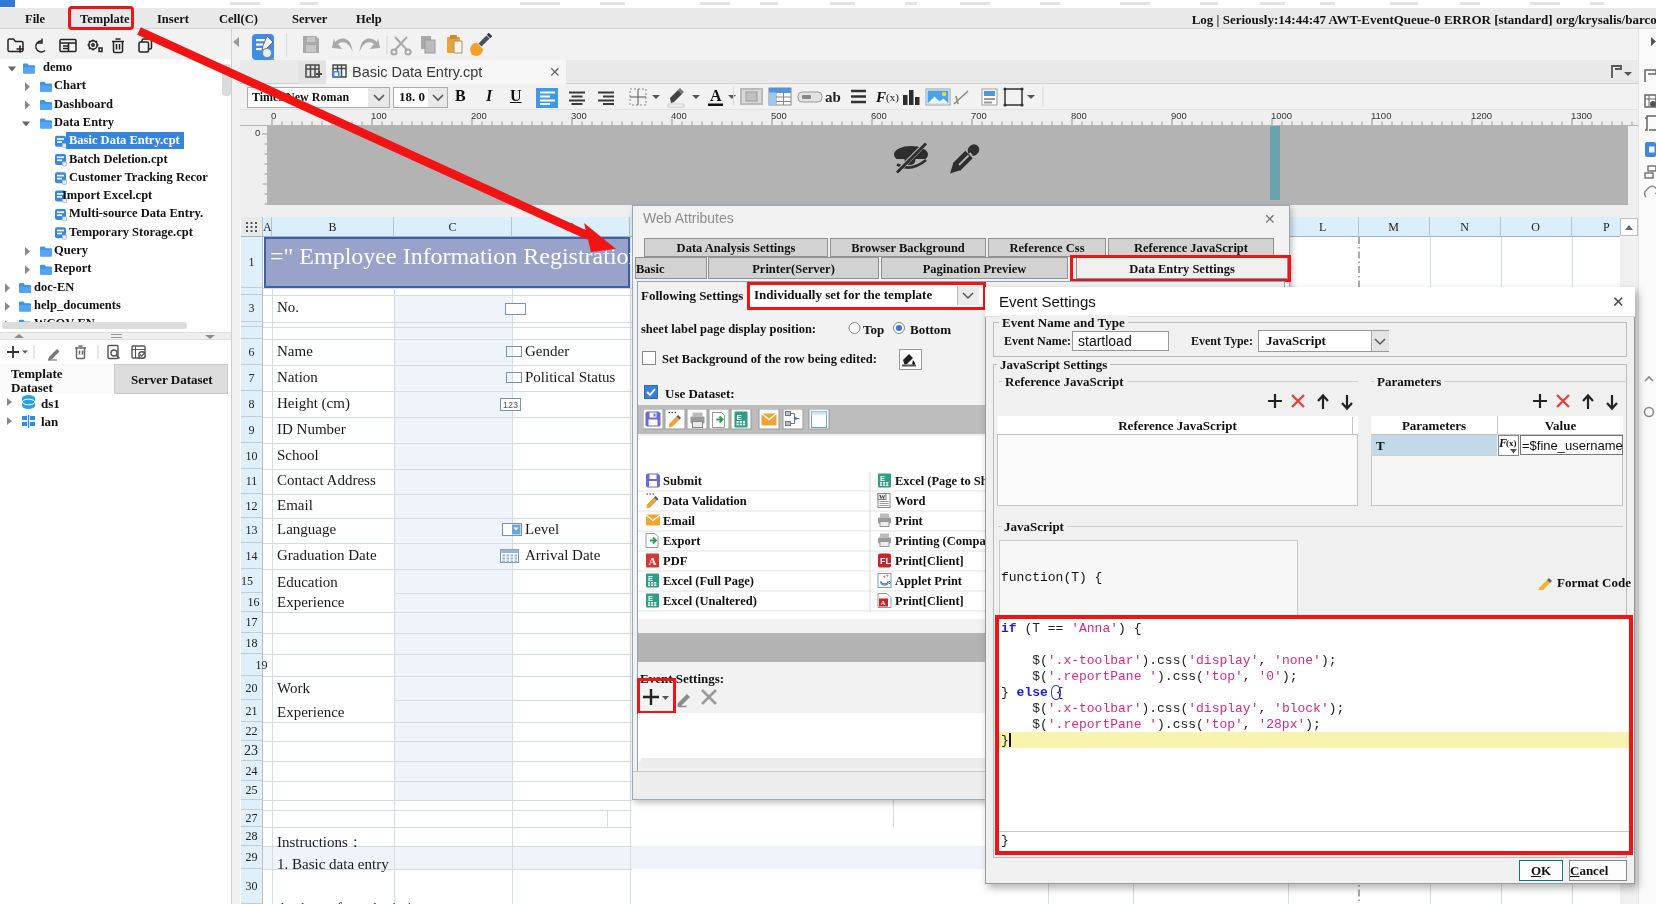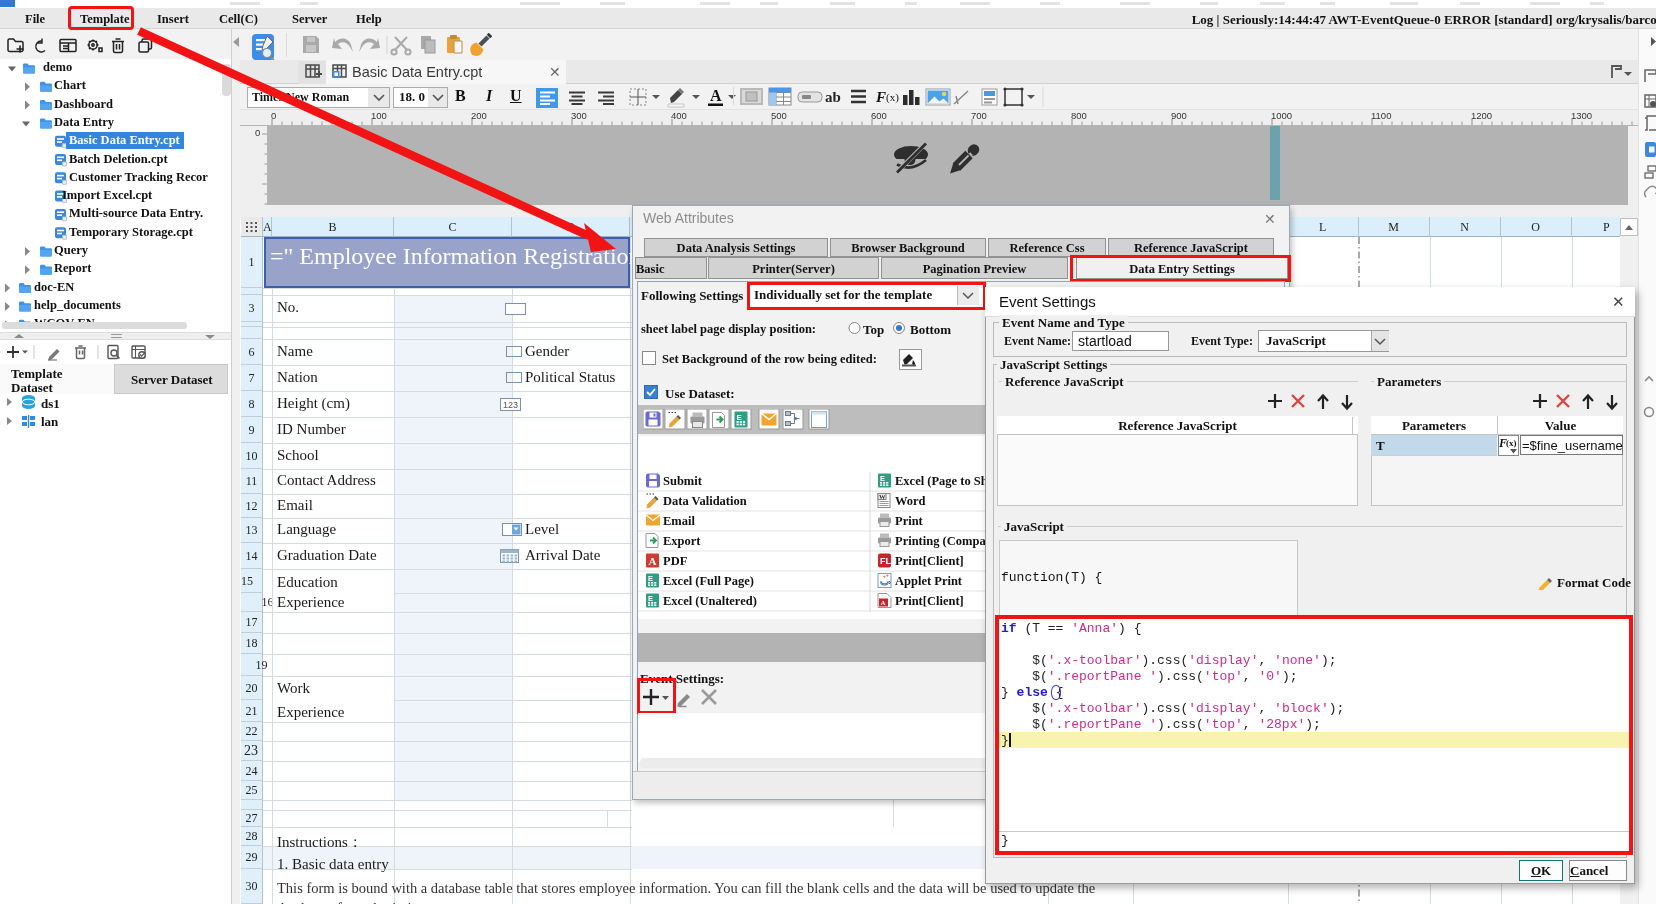--- a/index.html
+++ b/index.html
@@ -613,21 +613,21 @@
     <div class="ab" style="left:1px;top:252px;width:21px;height:25px;color:#222;font-size:12px;text-align:center;line-height:25px">11</div>
     <div class="ab" style="left:1px;top:277px;width:22px;height:24px;border-right:1px solid #b5c2ca;border-bottom:1px solid #c3cdd3"></div>
     <div class="ab" style="left:1px;top:277px;width:21px;height:24px;color:#222;font-size:12px;text-align:center;line-height:24px">12</div>
     <div class="ab" style="left:1px;top:301px;width:22px;height:25px;border-right:1px solid #b5c2ca;border-bottom:1px solid #c3cdd3"></div>
     <div class="ab" style="left:1px;top:301px;width:21px;height:25px;color:#222;font-size:12px;text-align:center;line-height:25px">13</div>
     <div class="ab" style="left:1px;top:326px;width:22px;height:26px;border-right:1px solid #b5c2ca;border-bottom:1px solid #c3cdd3"></div>
     <div class="ab" style="left:1px;top:326px;width:21px;height:26px;color:#222;font-size:12px;text-align:center;line-height:26px">14</div>
     <div class="ab" style="left:1px;top:352px;width:22px;height:24px;border-right:1px solid #b5c2ca;border-bottom:1px solid #c3cdd3"></div>
     <div class="ab" style="left:1px;top:352px;width:21px;height:24px;color:#222;font-size:12px;text-align:left;line-height:24px">15</div>
     <div class="ab" style="left:1px;top:376px;width:22px;height:19px;border-right:1px solid #b5c2ca;border-bottom:1px solid #c3cdd3"></div>
-    <div class="ab" style="left:17px;top:376px;width:21px;height:19px;color:#222;font-size:12px;text-align:center;line-height:19px">16</div>
+    <div class="ab" style="left:3px;top:376px;width:21px;height:19px;color:#222;font-size:12px;text-align:center;line-height:19px">16</div>
     <div class="ab" style="left:1px;top:395px;width:22px;height:21px;border-right:1px solid #b5c2ca;border-bottom:1px solid #c3cdd3"></div>
     <div class="ab" style="left:1px;top:395px;width:21px;height:21px;color:#222;font-size:12px;text-align:center;line-height:21px">17</div>
     <div class="ab" style="left:1px;top:416px;width:22px;height:21px;border-right:1px solid #b5c2ca;border-bottom:1px solid #c3cdd3"></div>
     <div class="ab" style="left:1px;top:416px;width:21px;height:21px;color:#222;font-size:12px;text-align:center;line-height:21px">18</div>
     <div class="ab" style="left:1px;top:437px;width:22px;height:22px;border-right:1px solid #b5c2ca;border-bottom:1px solid #c3cdd3"></div>
     <div class="ab" style="left:1px;top:437px;width:41px;height:22px;color:#222;font-size:12px;text-align:center;line-height:22px">19</div>
     <div class="ab" style="left:1px;top:459px;width:22px;height:24px;border-right:1px solid #b5c2ca;border-bottom:1px solid #c3cdd3"></div>
     <div class="ab" style="left:1px;top:459px;width:21px;height:24px;color:#222;font-size:12px;text-align:center;line-height:24px">20</div>
     <div class="ab" style="left:1px;top:483px;width:22px;height:22px;border-right:1px solid #b5c2ca;border-bottom:1px solid #c3cdd3"></div>
     <div class="ab" style="left:1px;top:483px;width:21px;height:22px;color:#222;font-size:12px;text-align:center;line-height:22px">21</div>
@@ -714,21 +714,20 @@
     <div class="ab sr" style="left:37px;top:357px">Education</div>
     <div class="ab sr" style="left:37px;top:377px">Experience</div>
     <div class="ab sr" style="left:37px;top:463px">Work</div>
     <div class="ab sr" style="left:37px;top:487px">Experience</div>
     <div class="ab sr" style="left:285px;top:126px">Gender</div>
     <div class="ab sr" style="left:285px;top:152px">Political Status</div>
     <div class="ab sr" style="left:285px;top:304px">Level</div>
     <div class="ab sr" style="left:285px;top:330px">Arrival Date</div>
     <div class="ab sr" style="left:37px;top:616px">Instructions：</div>
     <div class="ab sr" style="left:37px;top:639px">1. Basic data entry</div>
-    <div class="ab sr" style="left:37px;top:663px;font-size:14.5px;color:#333">This form is bound with a database table that stores employee information. You can fill the blank cells and the data will be used to update the</div>
     <div class="ab sr" style="left:37px;top:683px;font-size:14.5px;color:#333">database after submission</div>
     <svg class="ab" style="left:0;top:0" width="300" height="360" viewBox="0 0 300 360">
 <rect x="265.5" y="86.5" width="20" height="11" fill="#fdfdfd" stroke="#7a93ad"></rect>
 <rect x="266.5" y="129.5" width="15" height="10" fill="none" stroke="#7a93ad"></rect>
 <rect x="266.5" y="155.5" width="15" height="10" fill="none" stroke="#7a93ad"></rect>
 <g>
         <rect x="260.5" y="181.5" width="20" height="12" fill="#fdfdfd" stroke="#7a93ad"></rect>
         <text x="263" y="191" font-size="9" font-family="Liberation Sans" fill="#555">123</text>
       </g>
 <g>

